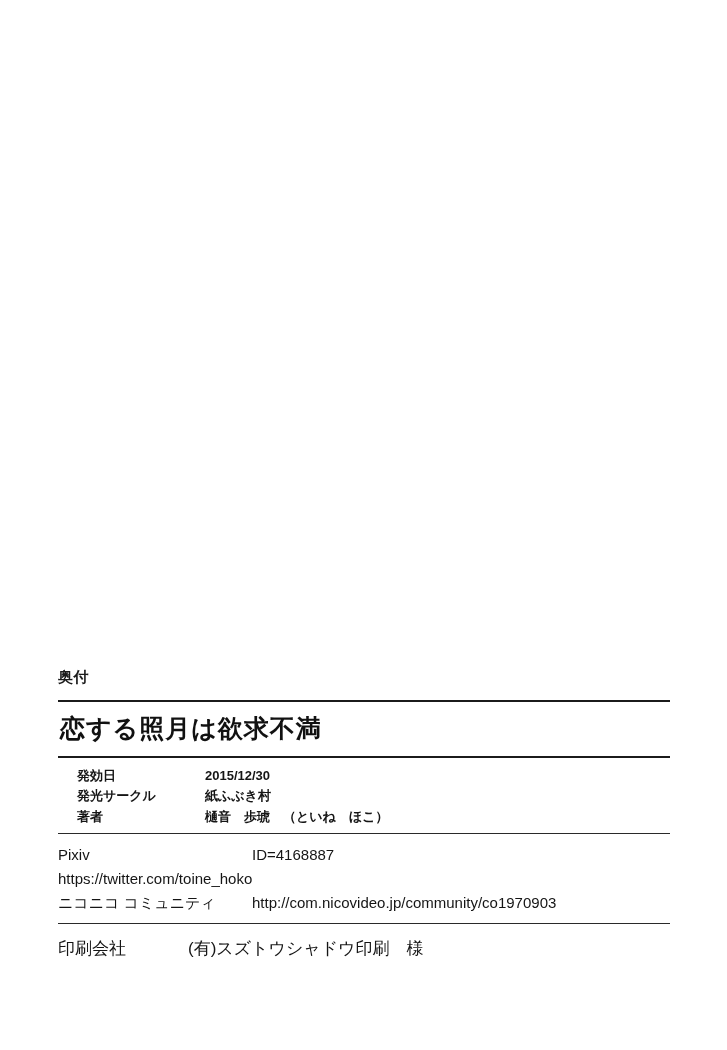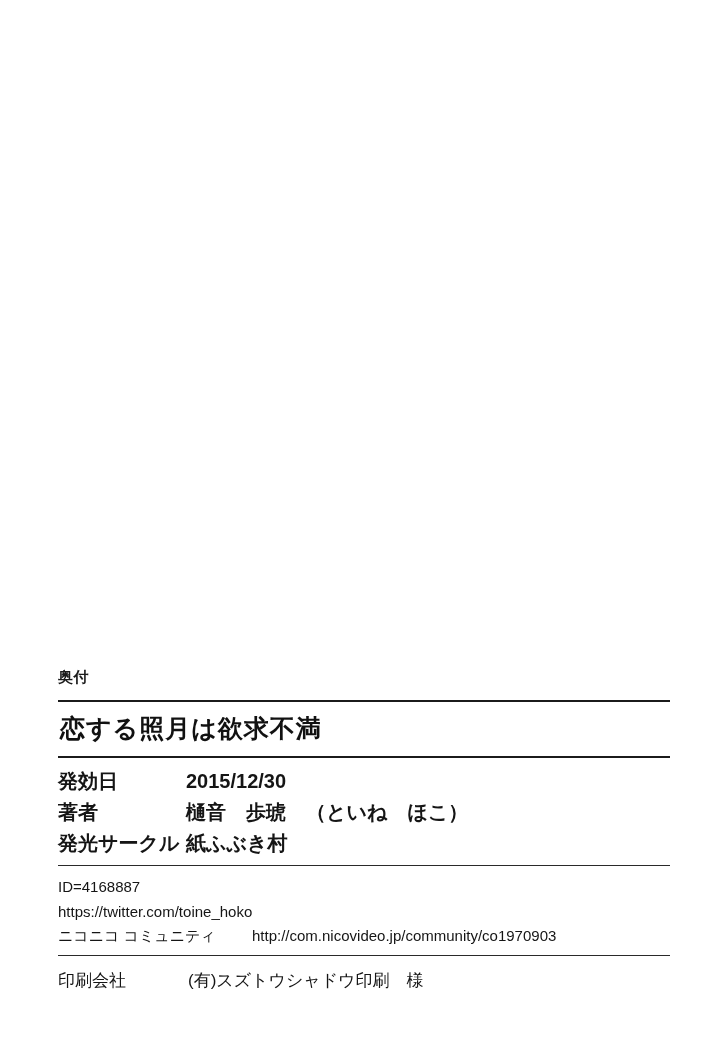--- a/index.html
+++ b/index.html
@@ -52,25 +52,26 @@
     line-height: 1.25;
     color: #111111;
   }
   .info-block {
     margin: 0;
     padding: 8px 0 6px 0;
   }
   .info-row {
     display: flex;
     align-items: flex-end;
-    font-size: 20px;
+    font-size: 13px;
     line-height: 1.55;
     font-weight: 700;
     color: #151515;
     white-space: nowrap;
+    margin-left: 19px;
   }
   .info-row .label {
     width: 128px;
     flex: 0 0 128px;
     font-weight: 700;
   }
   .info-row .value {
     font-weight: 700;
   }
   .links-block {
@@ -122,33 +123,34 @@
     <div class="doc-title">恋する照月は欲求不満</div>
 
     <div class="rule"></div>
 
     <div class="info-block">
       <div class="info-row">
         <span class="label">発効日</span>
         <span class="value">2015/12/30</span>
       </div>
       <div class="info-row">
+        <span class="label">発光サークル</span>
+        <span class="value">紙ふぶき村</span>
+      </div>
+      <div class="info-row">
         <span class="label">著者</span>
         <span class="value">樋音　歩琥　（といね　ほこ）</span>
-      </div>
-      <div class="info-row">
-        <span class="label">発光サークル</span>
-        <span class="value">紙ふぶき村</span>
       </div>
     </div>
 
     <div class="rule thin"></div>
 
     <div class="links-block">
       <div class="link-row">
+        <span class="label">Pixiv</span>
         <span class="value">ID=4168887</span>
       </div>
       <div class="link-row">
         <span class="value">https://twitter.com/toine_hoko</span>
       </div>
       <div class="link-row">
         <span class="label">ニコニコ コミュニティ</span>
         <span class="value">http://com.nicovideo.jp/community/co1970903</span>
       </div>
     </div>

